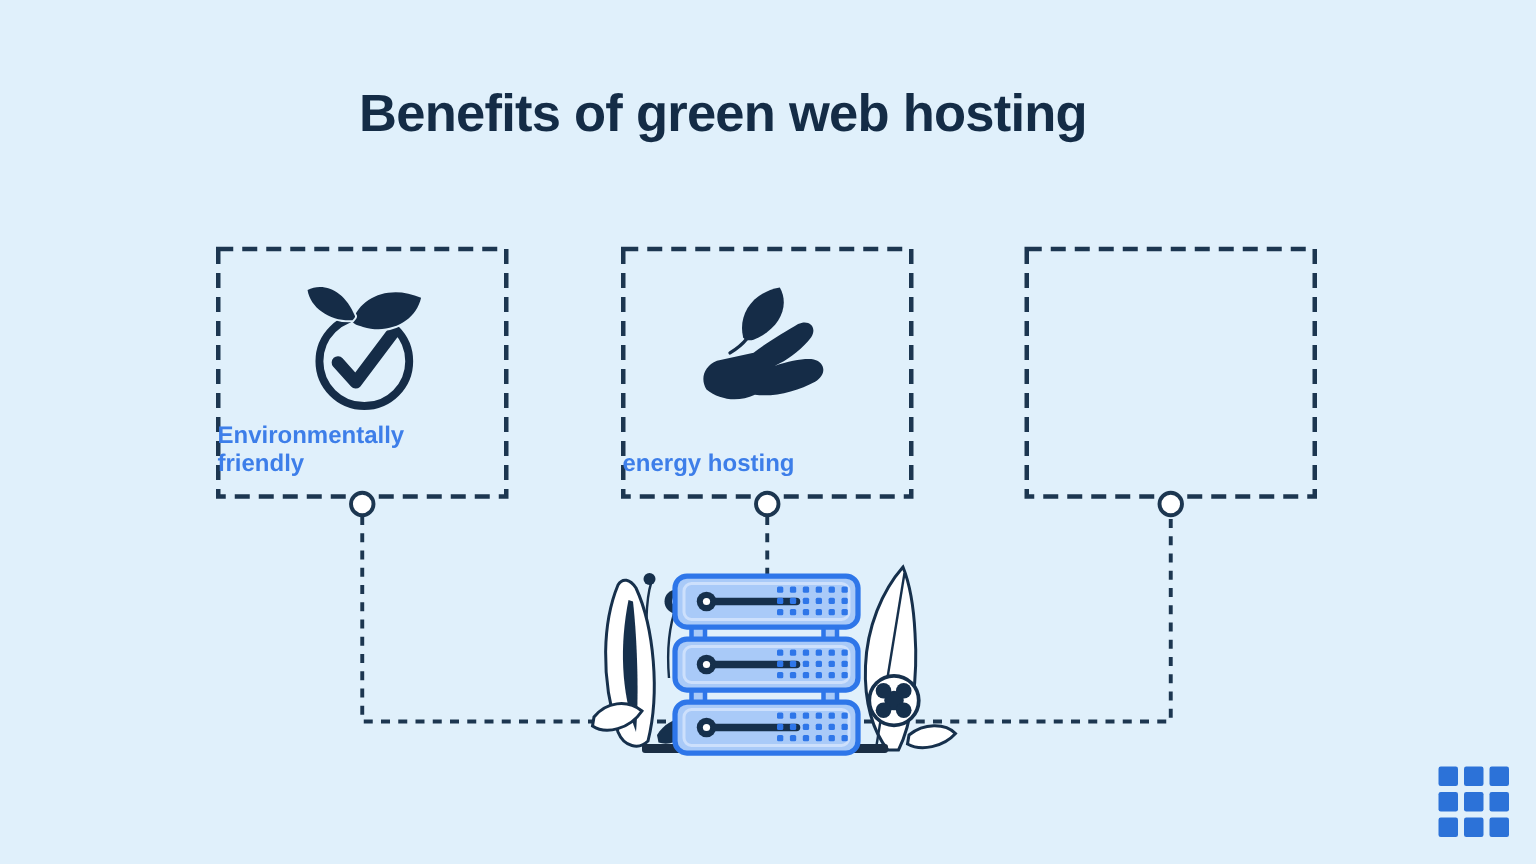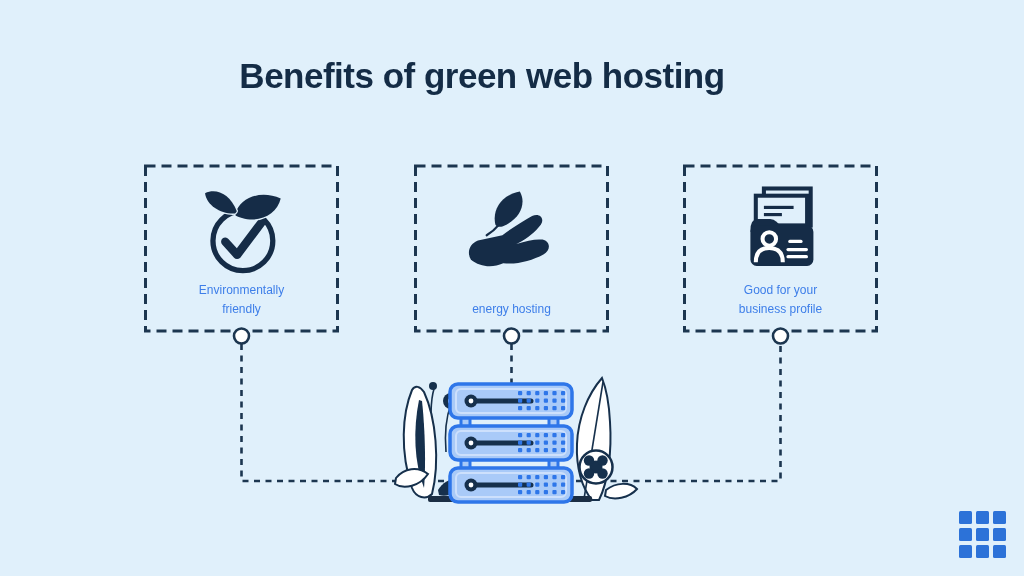--- a/index.html
+++ b/index.html
@@ -14,21 +14,21 @@
     color:#142c46;letter-spacing:-0.5px;margin:0;
   }
   .layer{position:absolute;left:0;top:0;width:1024px;height:576px;}
   .benefit-box{position:absolute;top:166px;width:193px;height:165px;}
   .benefit-box.b1{left:145px;}
   .benefit-box.b2{left:415px;}
   .benefit-box.b3{left:684px;}
   .benefit-icon{position:absolute;left:50%;transform:translateX(-50%);}
   .benefit-label{
     position:absolute;left:0;bottom:12px;width:100%;
-    text-align:center;font-weight:normal;font-size:12px;line-height:19px;
+    font-weight:bold;font-size:16px;line-height:19px;
     color:#3d7ee9;
   }
   .grid-logo{
     position:absolute;left:959px;top:511px;
     display:grid;grid-template-columns:repeat(3,13px);grid-template-rows:repeat(3,13px);
     gap:4px;
   }
   .grid-logo span{background:#2c72d8;border-radius:1.5px;display:block;}
 </style>
 </head>
@@ -207,39 +207,20 @@
     <svg class="benefit-icon" style="top:20px" width="96" height="88" viewBox="0 0 110 100">
       <path d="M36 44 C32 28 42 10 64 6 C72 20 64 38 44 46 C40 47 37 46 36 44 Z" fill="#152c47"></path>
       <path d="M39 45 C35 50 31 53 26 56" fill="none" stroke="#152c47" stroke-width="2.6" stroke-linecap="round"></path>
       <path d="M8 84 C3 76 6 66 16 62 L44 56 C54 48 68 40 78 34 C86 30 93 36 88 44 C82 52 72 60 64 64 L60 66 C72 62 83 60 90 61 C99 63 100 73 91 78 C78 85 60 90 45 88 C32 94 18 92 8 84 Z" fill="#152c47"></path>
     </svg>
     <div class="benefit-label">
       <div>energy hosting</div>
     </div>
   </div>
 
-  <div class="benefit-box b3">
-    <svg class="benefit-icon" style="top:18px" width="90" height="90" viewBox="0 0 100 100">
-      <rect x="31" y="5" width="52" height="41" fill="#e0f0fb" stroke="#152c47" stroke-width="4.5"></rect>
-      <rect x="22" y="13" width="57" height="33" fill="#e0f0fb" stroke="#152c47" stroke-width="4.5"></rect>
-      <path d="M31 26 H64" stroke="#152c47" stroke-width="3.5"></path>
-      <path d="M31 34 H51" stroke="#152c47" stroke-width="3.5"></path>
-      <path d="M16 52 Q16 39 24 39 L38 39 Q42 39 45 42 L56 53 L16 53 Z" fill="#152c47"></path>
-      <rect x="16" y="46" width="70" height="45" rx="7" fill="#152c47"></rect>
-      <circle cx="37" cy="61" r="7.5" fill="none" stroke="#ffffff" stroke-width="4.5"></circle>
-      <path d="M22 87 C22 75 28 71 37 71 C46 71 52 75 52 87" fill="none" stroke="#ffffff" stroke-width="4.5"></path>
-      <rect x="58" y="62" width="16" height="3.6" rx="1.8" fill="#ffffff"></rect>
-      <rect x="56" y="71" width="24" height="3.6" rx="1.8" fill="#ffffff"></rect>
-      <rect x="56" y="79" width="24" height="3.6" rx="1.8" fill="#ffffff"></rect>
-    </svg>
-    <div class="benefit-label">
-      <div>Good for your</div>
-      <div>business profile</div>
-    </div>
-  </div>
 
   <div class="grid-logo">
     <span></span>
       <span></span>
       <span></span>
     <span></span>
       <span></span>
       <span></span>
     <span></span>
       <span></span>

